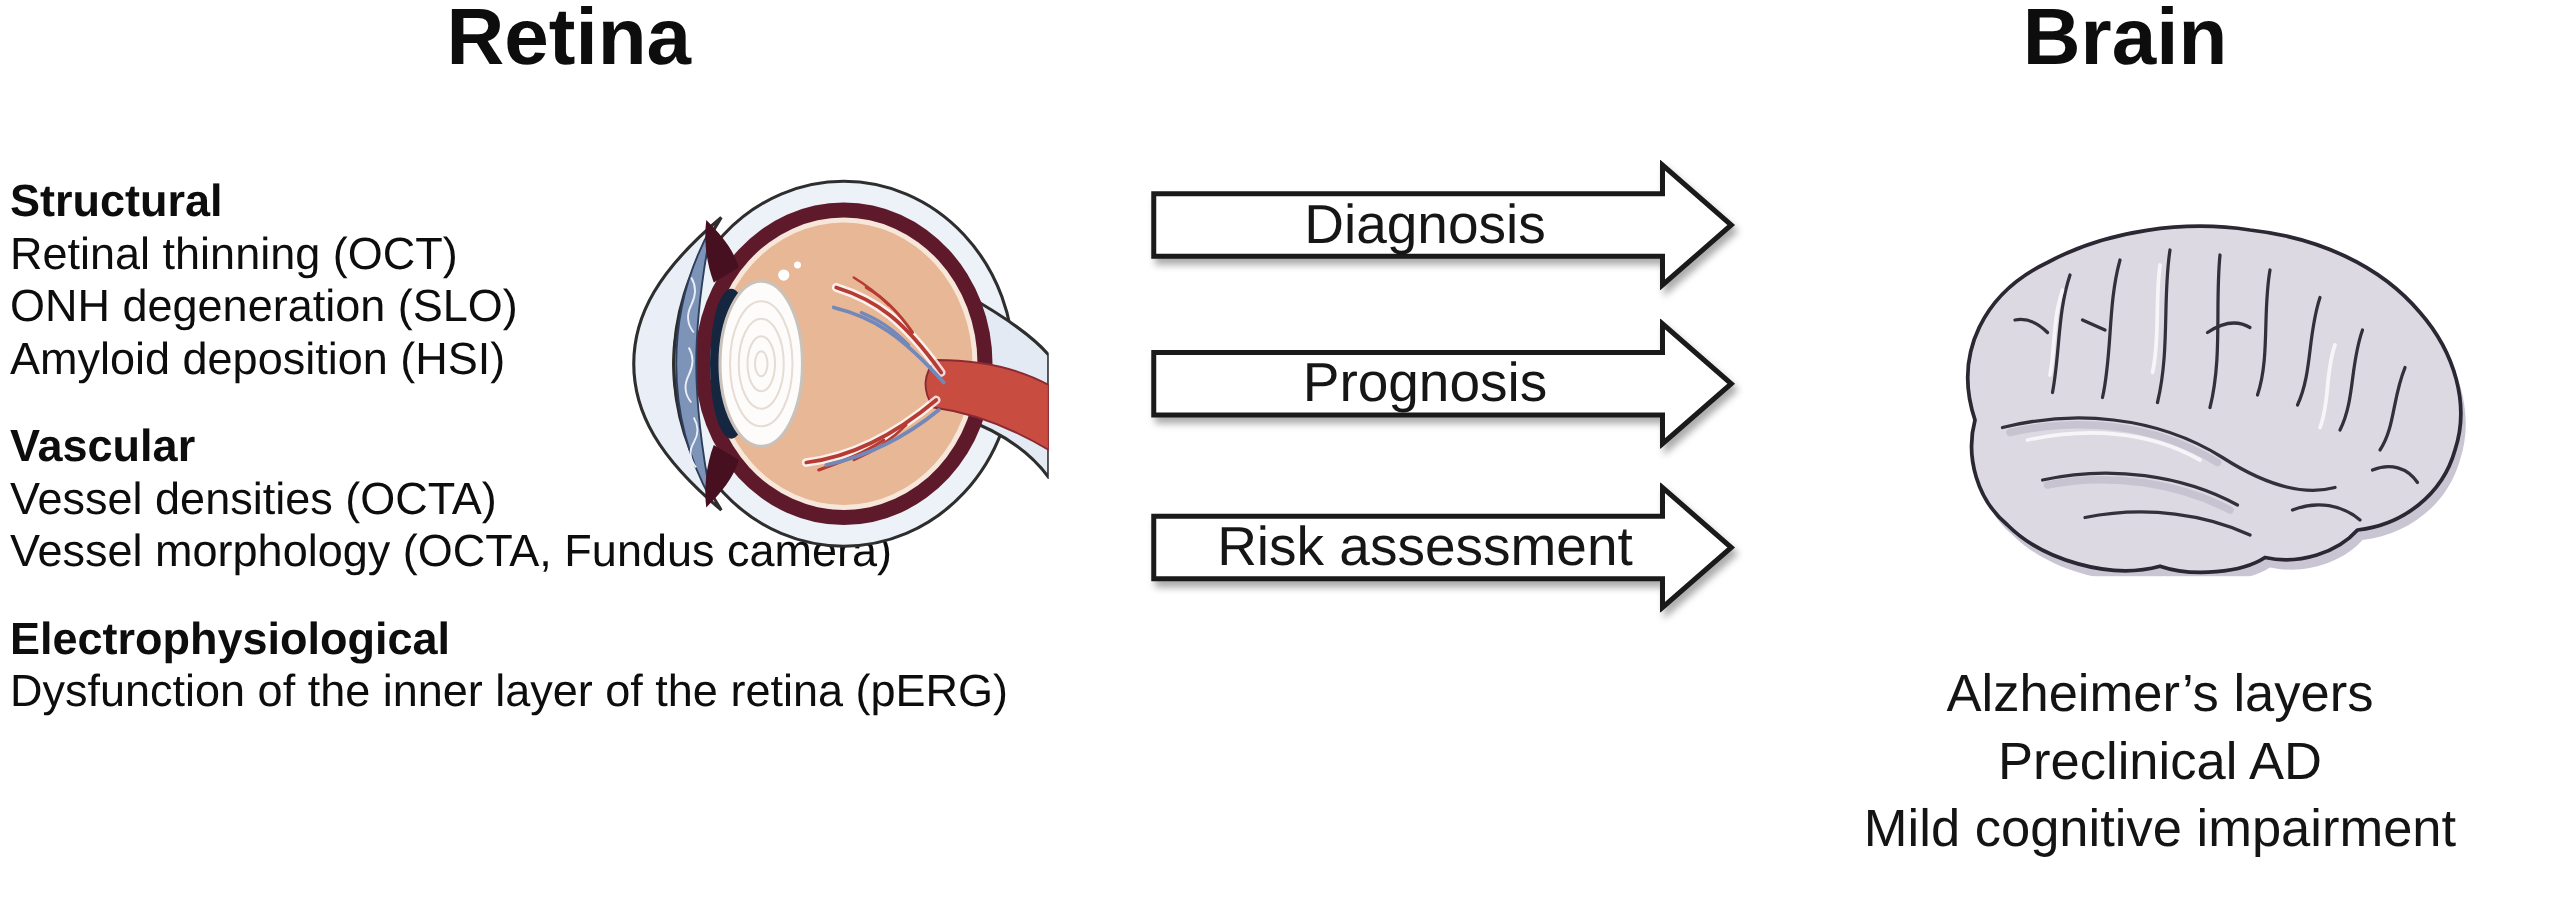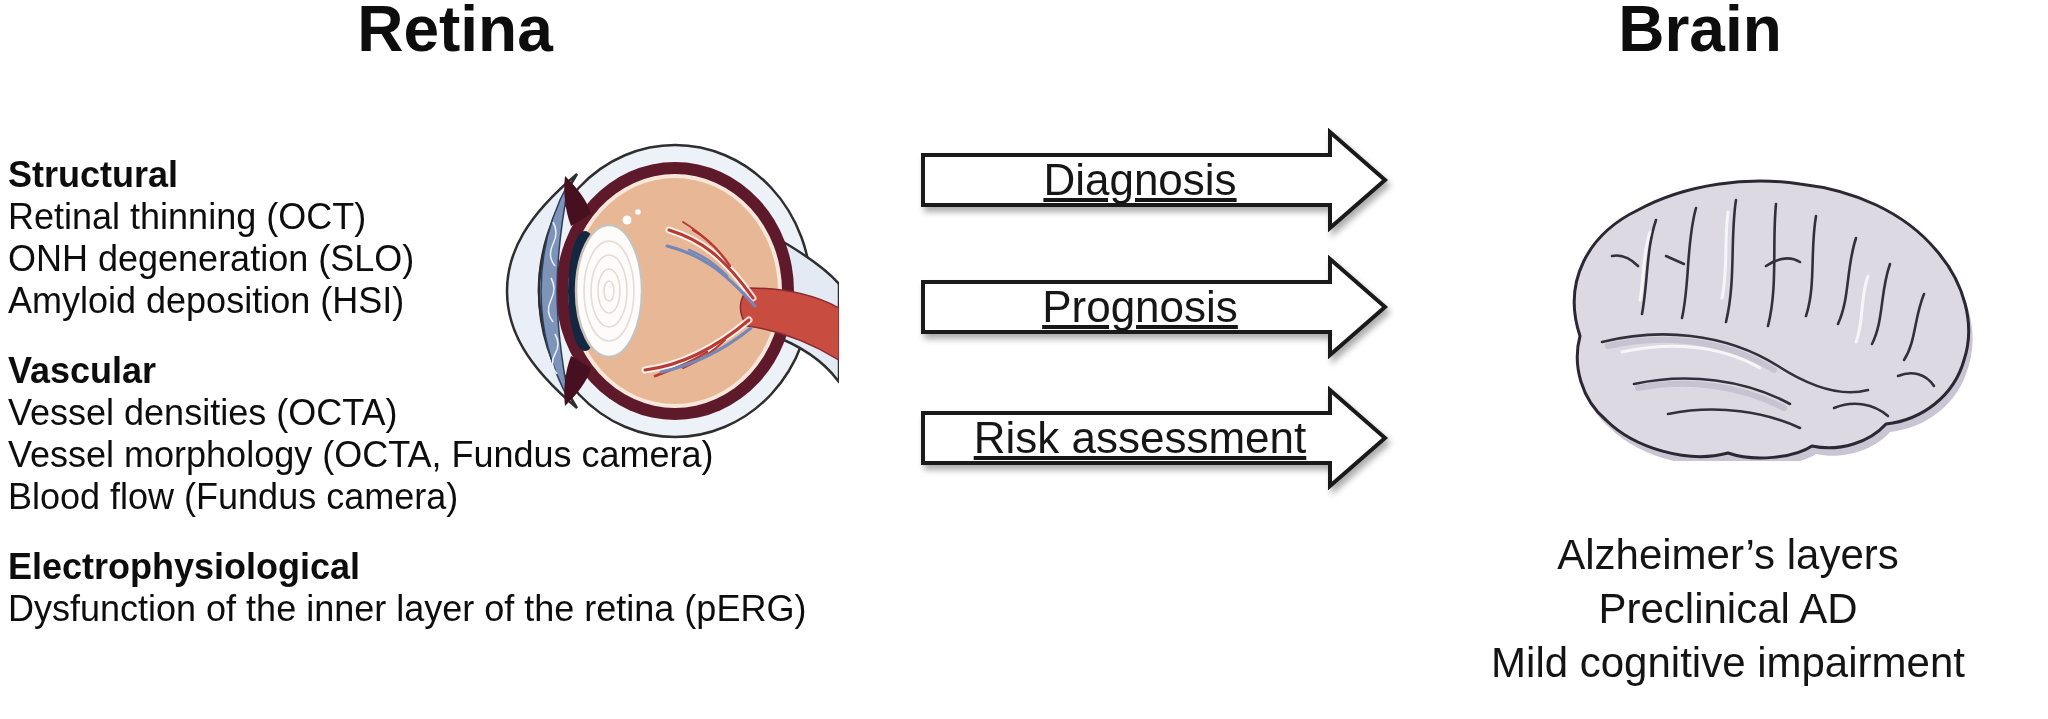--- a/index.html
+++ b/index.html
@@ -7,37 +7,37 @@
     position:relative;width:2048px;height:719px;background:#ffffff;
     font-family:"Liberation Sans",sans-serif;color:#0d0d0d;overflow:hidden;
   }
   .title{
     position:absolute;top:-4px;transform:translateX(-50%);
     font-size:64px;font-weight:bold;line-height:1.05;white-space:nowrap;color:#0d0d0d;
   }
   #retina-title{left:455px;}
   #brain-title{left:1700px;}
   .col{
-    position:absolute;left:8px;top:154px;
+    position:absolute;left:8px;top:140px;
     font-size:36px;line-height:42px;color:#0d0d0d;
   }
   .sec{margin:0 0 28px 0;}
   .sec:last-child{margin-bottom:12px;}
   .sec-h{font-weight:bold;}
   .sec div{white-space:nowrap;}
   .eye-wrap{position:absolute;left:497px;top:138px;width:342px;height:312px;}
   .brain-wrap{position:absolute;left:1538px;top:146px;width:445px;height:315px;}
   .arrow{
     position:absolute;left:920px;width:470px;height:104px;
   }
   .arrow svg{position:absolute;left:0;top:0;filter:drop-shadow(3px 5px 3px rgba(70,70,70,0.45));}
   .arrow-label{
     position:absolute;left:0;top:26px;width:440px;height:52px;
     display:flex;align-items:center;justify-content:center;
-    font-size:44px;color:#161616;white-space:nowrap;text-decoration:underline;
+    font-size:44px;color:#161616;white-space:nowrap;
   }
   #arrow-diagnosis{top:128px;}
   #arrow-prognosis{top:255px;}
   #arrow-risk{top:386px;}
   .conds{
     position:absolute;left:1728px;top:528px;transform:translateX(-50%);
     font-size:42px;line-height:54px;text-align:center;white-space:nowrap;color:#141414;
   }
 </style>
 </head>
@@ -52,21 +52,20 @@
     <div class="sec">
       <div class="sec-h">Structural</div>
       <div>Retinal thinning (OCT)</div>
       <div>ONH degeneration (SLO)</div>
       <div>Amyloid deposition (HSI)</div>
     </div>
     <div class="sec">
       <div class="sec-h">Vascular</div>
       <div>Vessel densities (OCTA)</div>
       <div>Vessel morphology (OCTA, Fundus camera)</div>
-      <div>Blood flow (Fundus camera)</div>
     </div>
     <div class="sec">
       <div class="sec-h">Electrophysiological</div>
       <div>Dysfunction of the inner layer of the retina (pERG)</div>
     </div>
   </div>
 
   <div class="eye-wrap">
     <svg width="342" height="312" viewBox="0 0 342 312">
 

